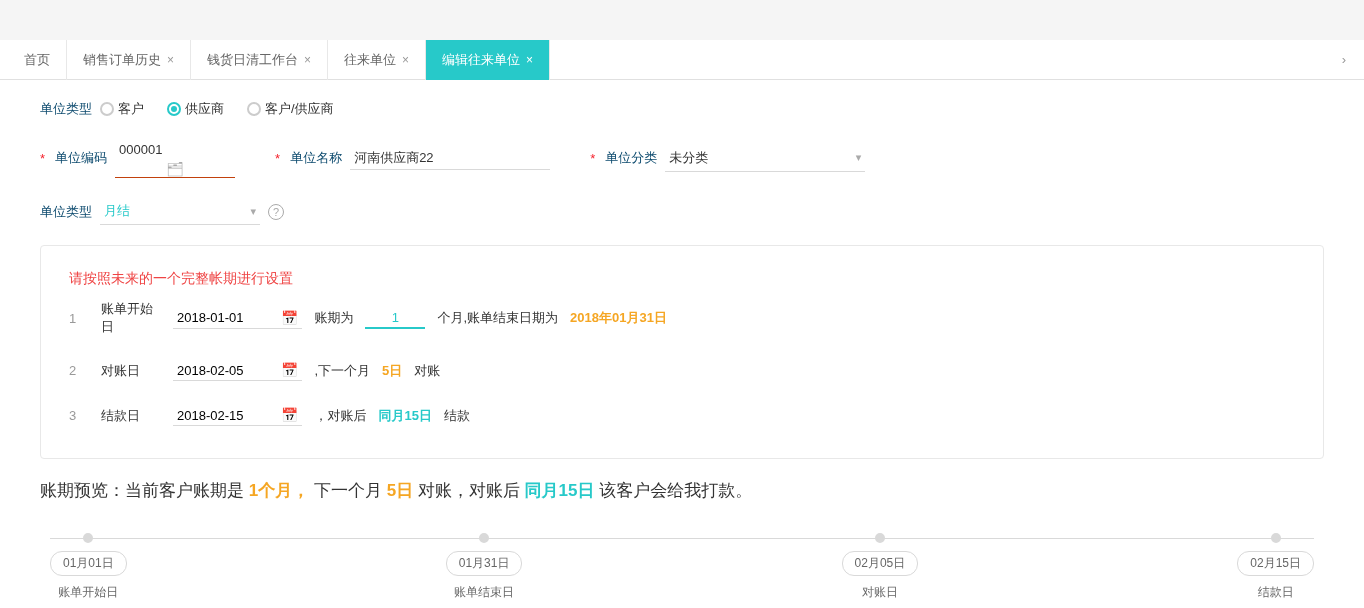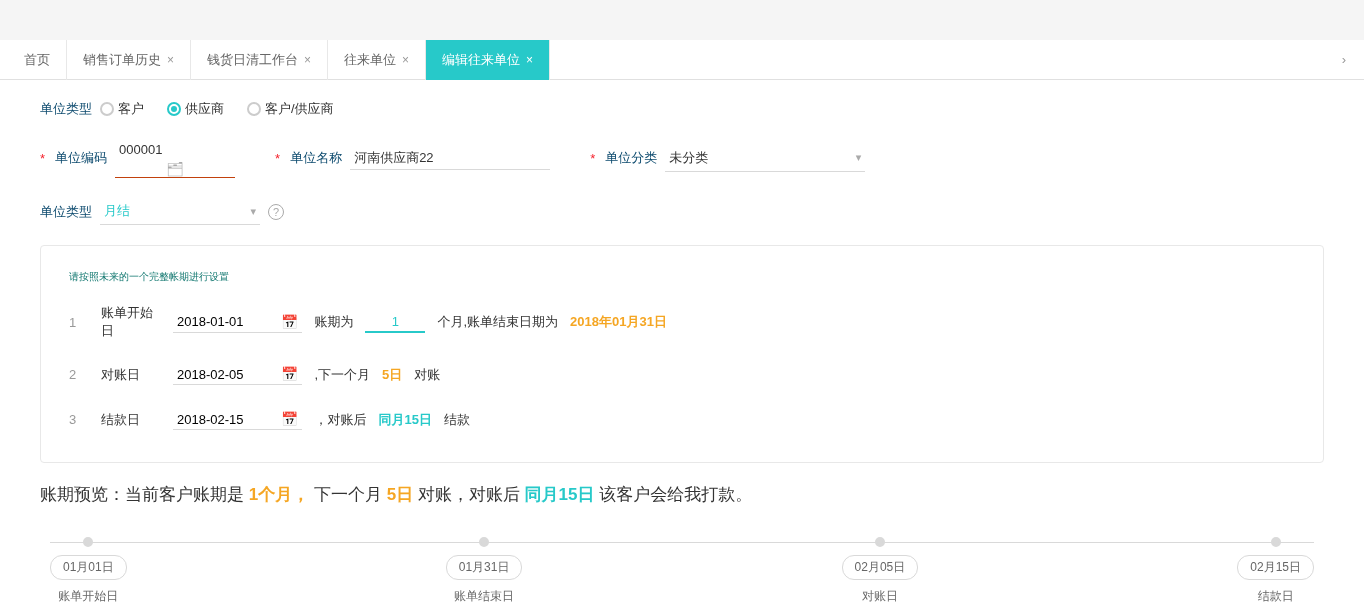--- a/index.html
+++ b/index.html
@@ -164,23 +164,23 @@
     .category-value { flex: 1; font-size: 13px; color: #333; }
 
     
     .period-box {
       border: 1px solid #e8e8e8;
       border-radius: 4px;
       padding: 24px 28px;
       margin-bottom: 20px;
     }
     .period-title {
-      font-size: 10px;
-      color: #0f766e;
-      margin-bottom: 20px;
+      font-size: 14px;
+      color: #ef4444;
+      margin-bottom: 12px;
     }
     .period-row {
       display: flex;
       align-items: center;
       gap: 12px;
       margin-bottom: 24px;
     }
     .period-index {
       width: 20px;
       color: #999;

